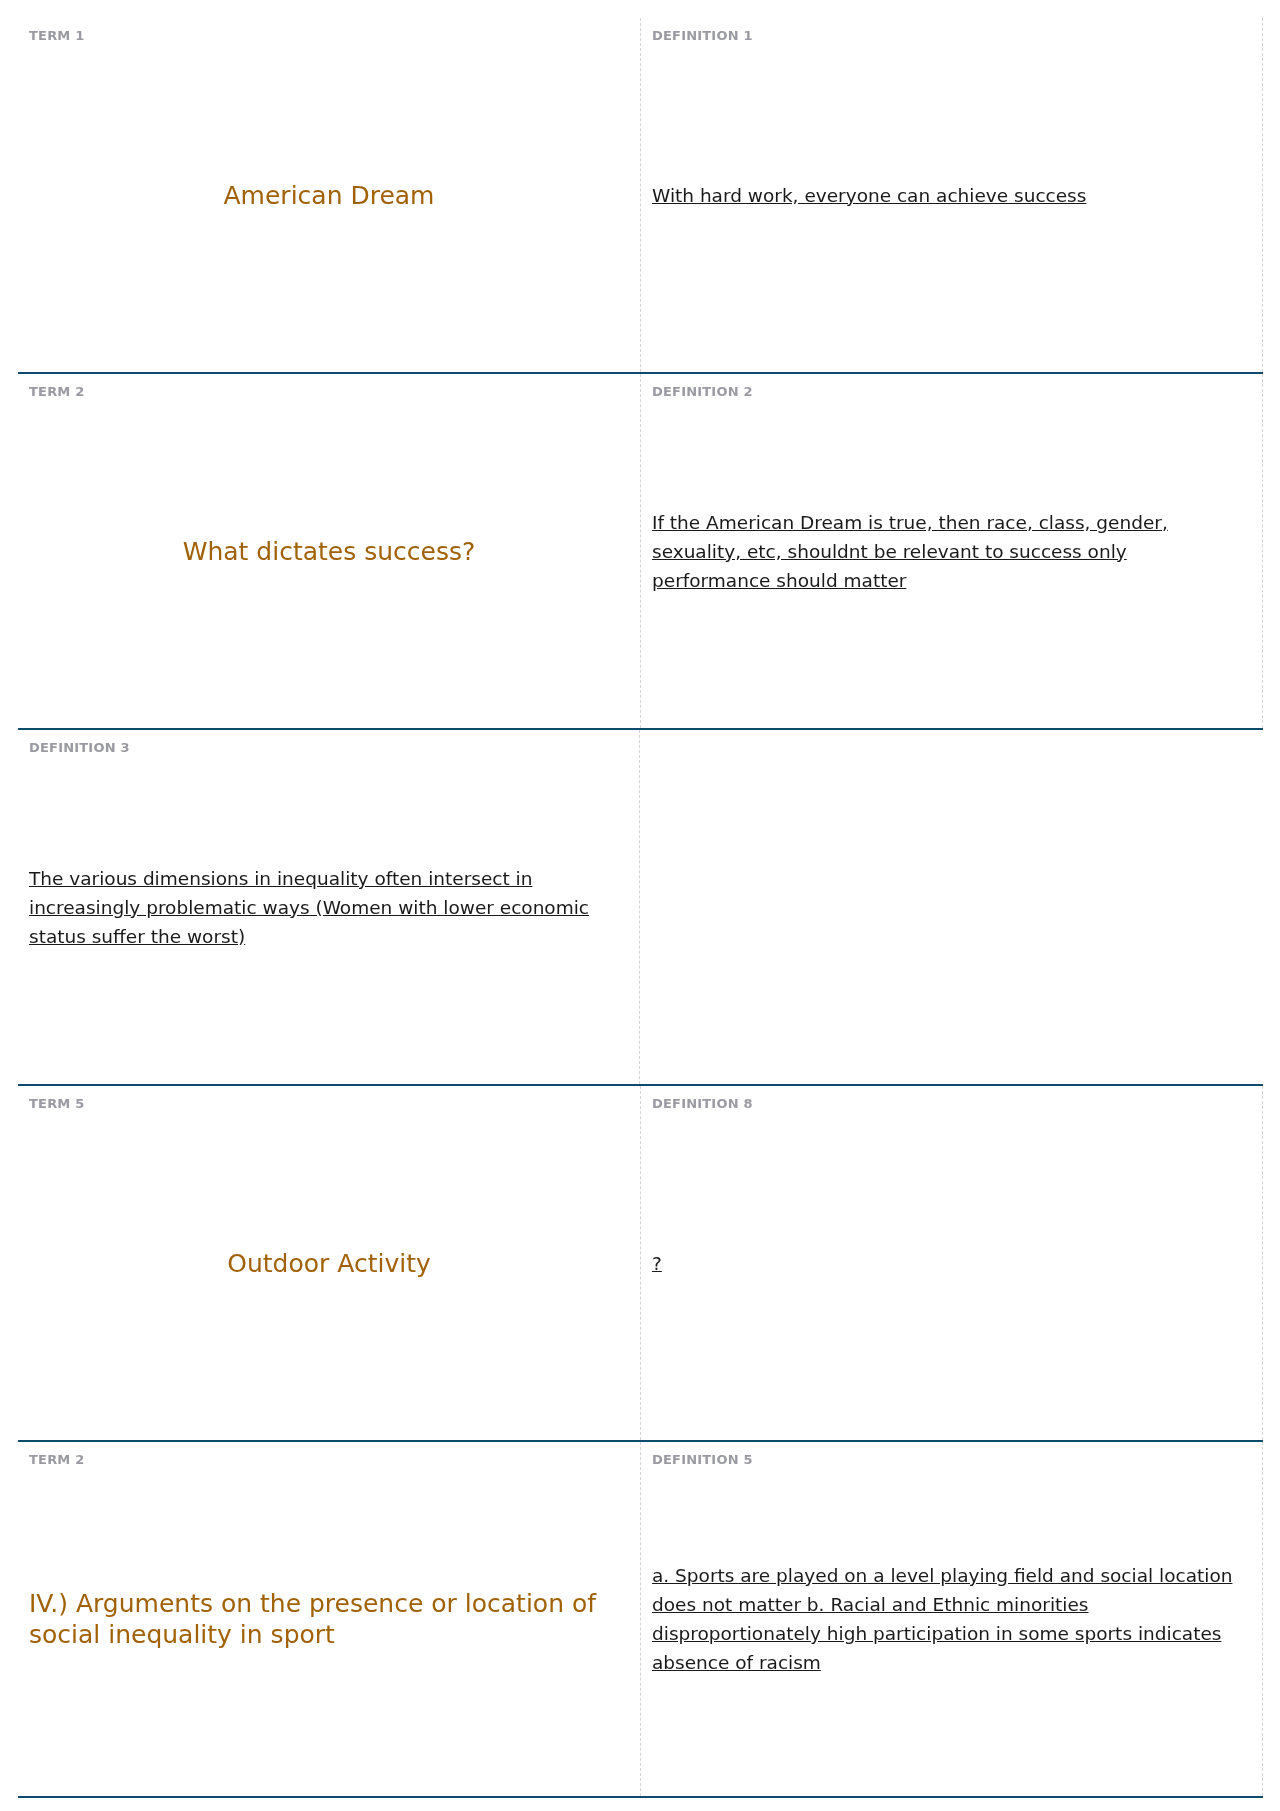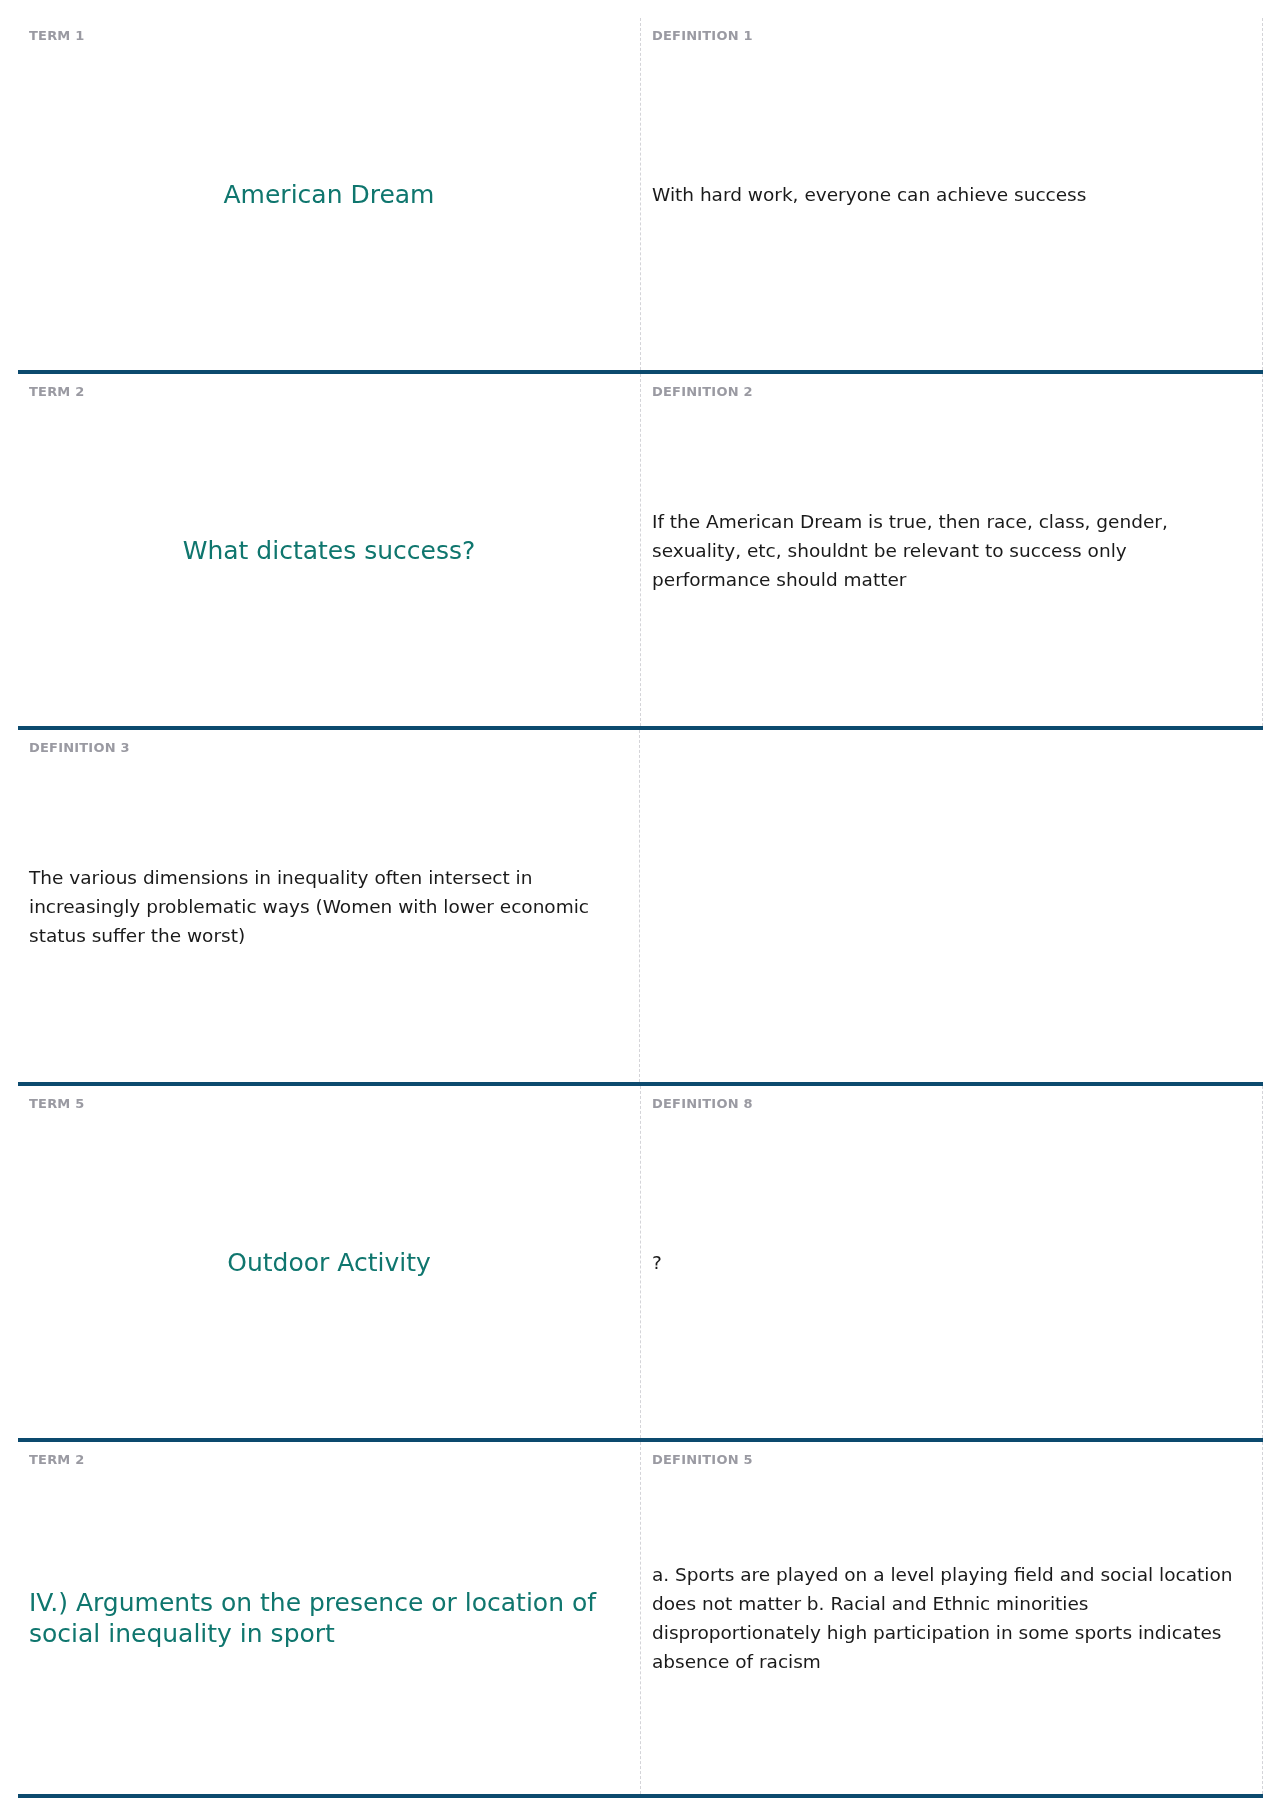--- a/index.html
+++ b/index.html
@@ -16,21 +16,21 @@
     }
     .sheet {
       position: absolute;
       left: 18px;
       top: 18px;
       width: 1245px;
     }
     .row {
       display: flex;
       height: 356px;
-      border-bottom: 4px solid #0c4a6e;
+      border-bottom: 2px solid #0c4a6e;
       box-sizing: border-box;
     }
     .cell {
       position: relative;
       box-sizing: border-box;
       height: 100%;
     }
     .term-cell {
       width: 623px;
       border-right: 1px dashed #d4d4d8;
@@ -53,37 +53,38 @@
       left: 11px;
       right: 11px;
       top: 0;
       bottom: 0;
       display: flex;
       align-items: center;
       justify-content: center;
       text-align: center;
       font-size: 25px;
       line-height: 31px;
-      color: #0f766e;
+      color: #a16207;
     }
     .term-body.left {
       justify-content: flex-start;
       text-align: left;
     }
     .def-body {
       position: absolute;
       left: 11px;
       right: 11px;
       top: 0;
       bottom: 0;
       display: flex;
       align-items: center;
       font-size: 18.5px;
       line-height: 29px;
       color: #1a1a1a;
+      text-decoration: underline;
     }
     .def-body span {
       display: block;
     }
   </style>
 </head>
 <body>
 
 <div class="sheet">
 

